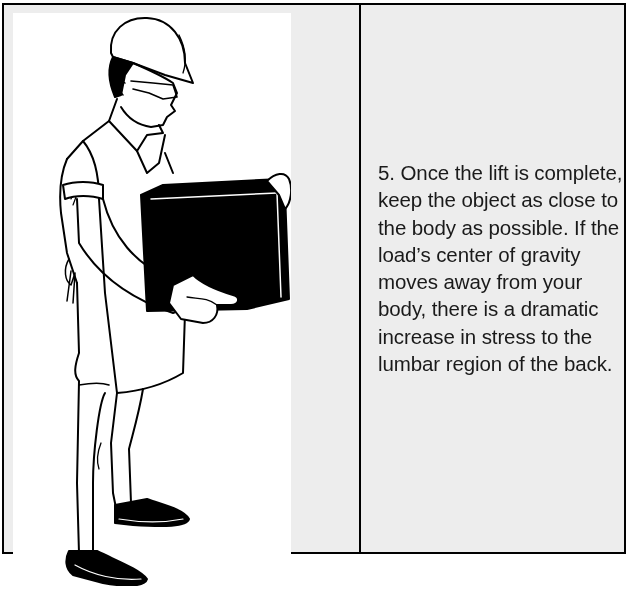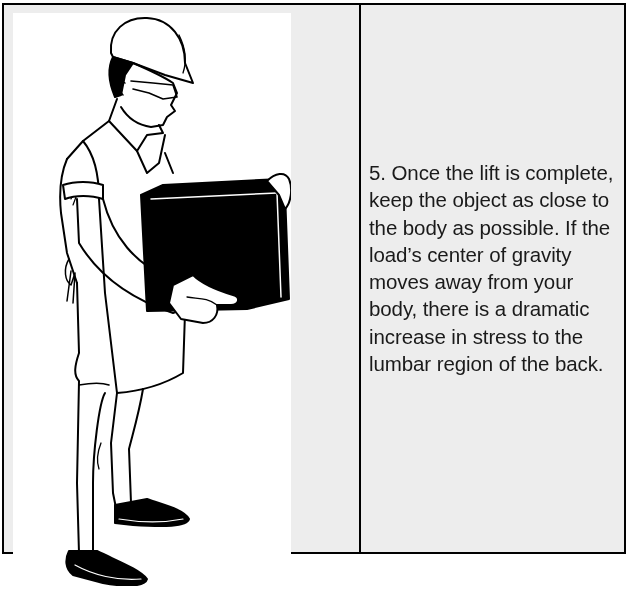--- a/index.html
+++ b/index.html
@@ -17,20 +17,21 @@
     .table {
       position: absolute;
       left: 2px;
       top: 3px;
       width: 624px;
       height: 551px;
       box-sizing: border-box;
       border: 2px solid #000000;
       background: #ededed;
       display: flex;
+      gap: 9px;
     }
     .cell-image {
       position: relative;
       width: 357px;
       height: 100%;
       box-sizing: border-box;
       border-right: 2px solid #000000;
     }
     .illustration {
       position: absolute;

